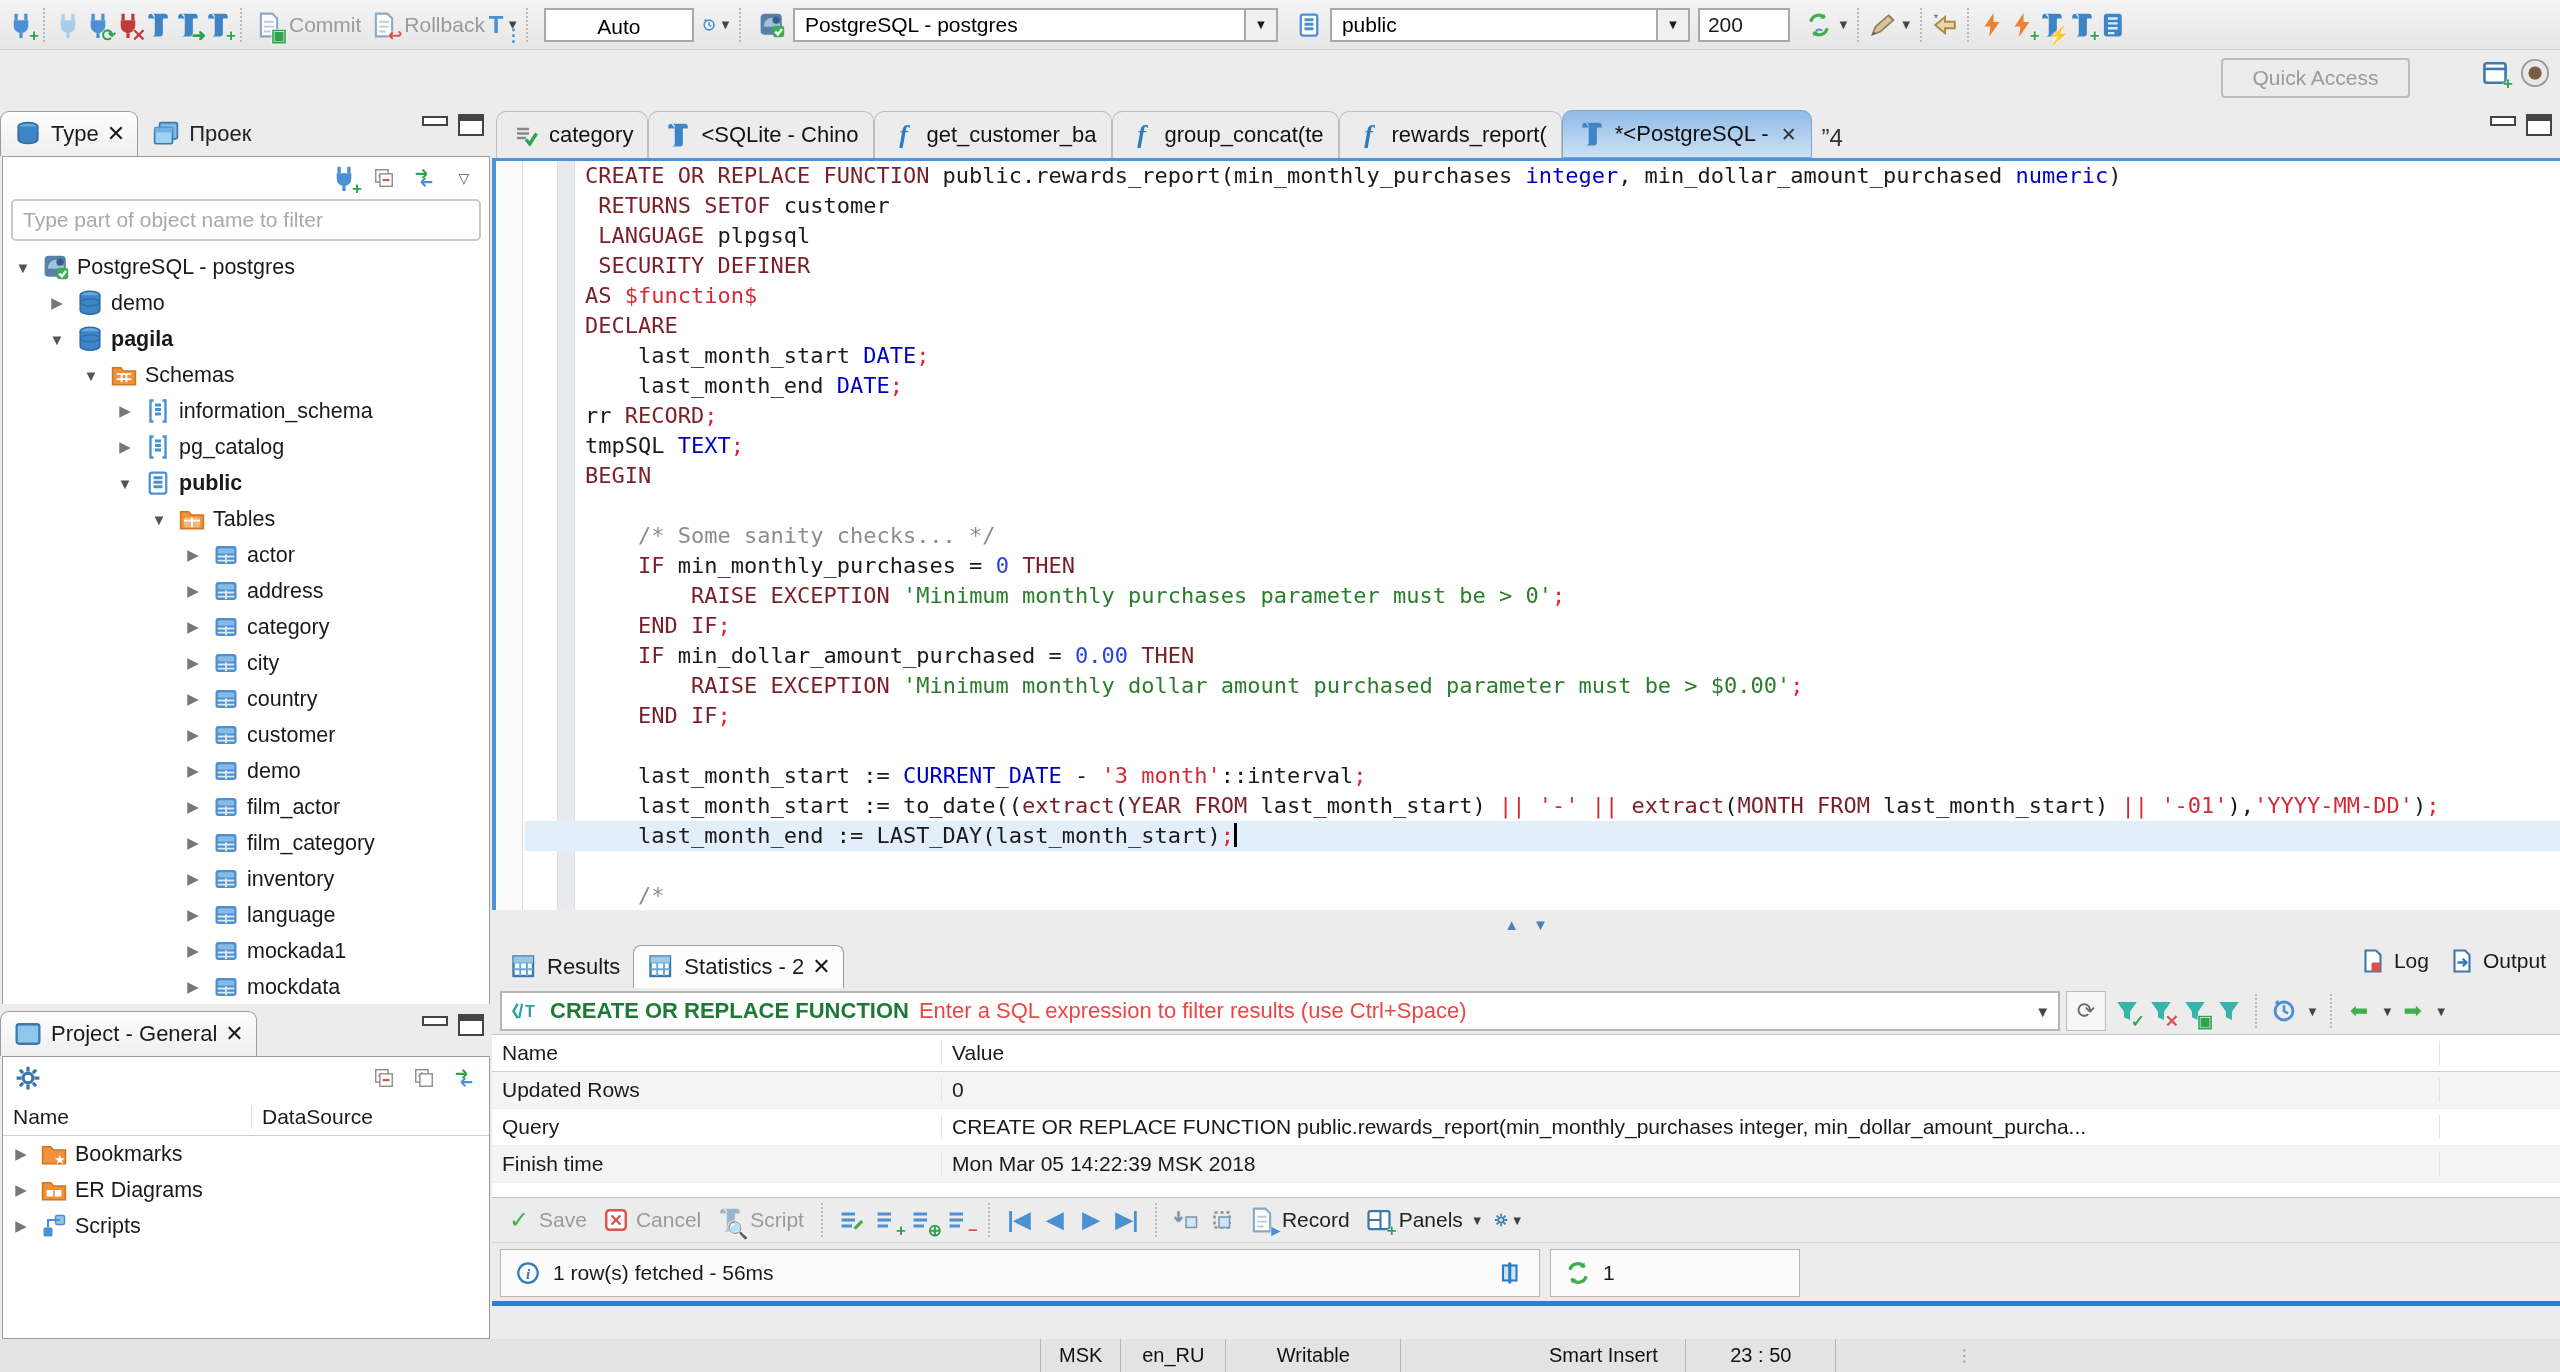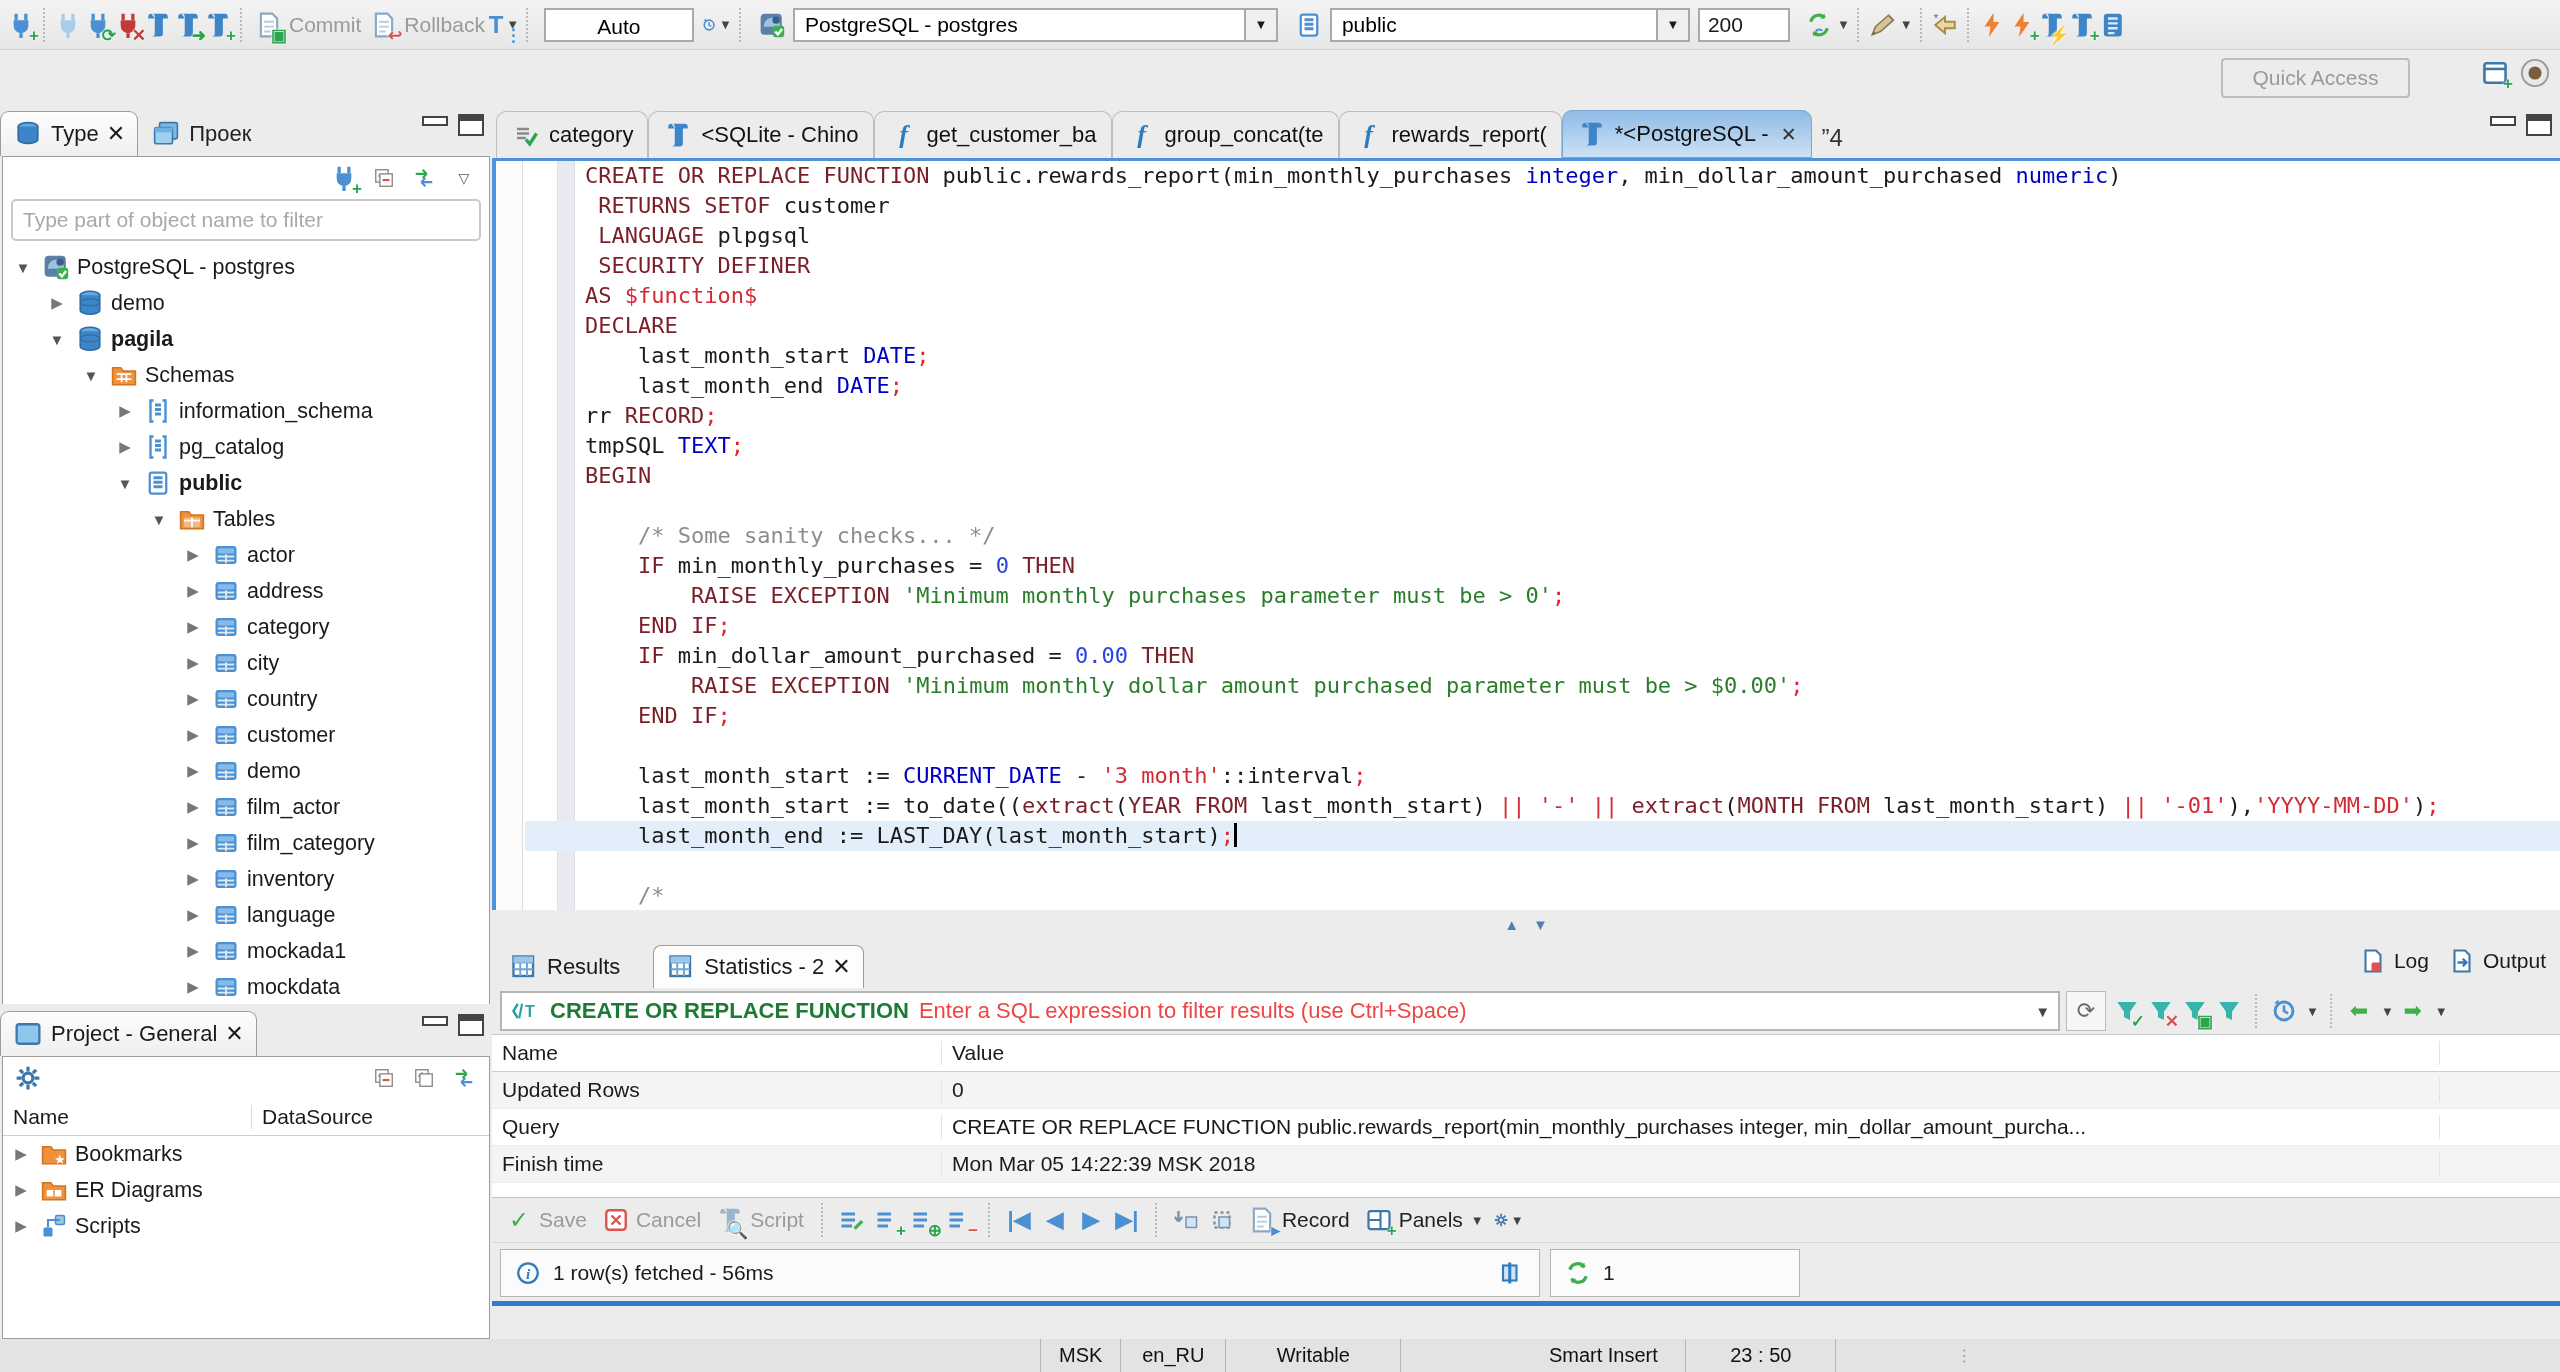--- a/index.html
+++ b/index.html
@@ -74,21 +74,21 @@
   .tok-str{color:#2a7d2a;}
   .tok-rs{color:#d42a35;}
   .tok-pn{color:#e02434;}
   .tok-op{color:#d42a35;}
   .tok-cm{color:#8c8c8c;}
   .cursor{display:inline-block;width:2.5px;height:24px;background:#000;vertical-align:-4px;}
   #splitter{position:absolute;left:0;right:0;top:806px;height:28px;background:#ececec;display:flex;align-items:center;justify-content:center;gap:14px;color:#4e7fb9;font-size:15px;}
 
   
   #results{position:absolute;left:0;right:0;top:834px;bottom:0;background:#ececec;}
-  #res-tabs{height:50px;display:flex;align-items:flex-end;position:relative;padding-left:4px;gap:20px;}
+  #res-tabs{height:50px;display:flex;align-items:flex-end;position:relative;padding-left:4px;}
   .rtab{display:flex;align-items:center;gap:8px;height:42px;padding:0 12px;font-size:22px;border:1px solid transparent;border-bottom:none;border-radius:8px 8px 0 0;}
   .rtab.active{background:#fdfdfd;border-color:#9c9c9c;}
   #res-right{position:absolute;right:14px;top:8px;display:flex;gap:18px;align-items:center;font-size:21px;}
   .rlink{display:flex;align-items:center;gap:6px;}
   #filterbar{height:46px;display:flex;align-items:center;background:#ececec;padding:0 8px;gap:6px;}
   #filter-field{flex:1;max-width:1560px;height:40px;background:#fff;border:2px solid #b5b5b5;display:flex;align-items:center;padding:0 8px;box-sizing:border-box;gap:10px;}
   #filter-prefix{color:#1d7a35;font-weight:bold;font-size:22px;white-space:nowrap;}
   #filter-ph{color:#ef4444;font-size:22px;flex:1;white-space:nowrap;overflow:hidden;}
   #res-table{position:absolute;left:0;right:0;top:96px;bottom:140px;background:#fff;border-top:1px solid #c9c9c9;overflow:hidden;}
   .res-hrow{display:flex;height:36px;align-items:center;border-bottom:1px solid #cfcfcf;font-size:21px;}

